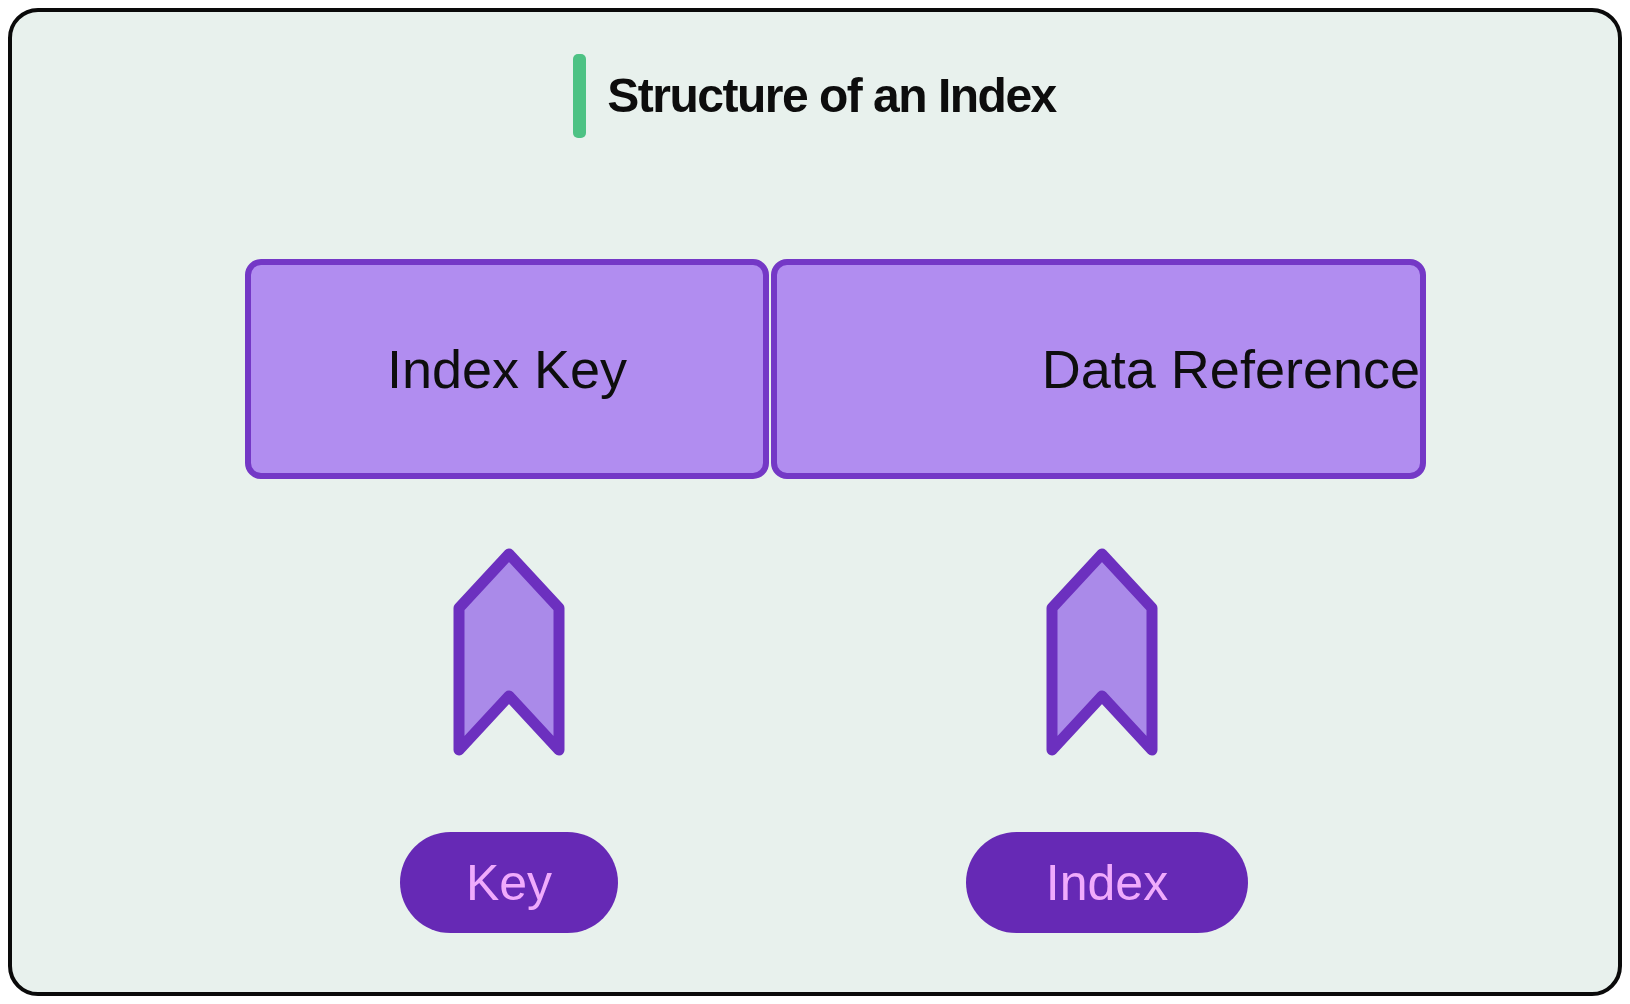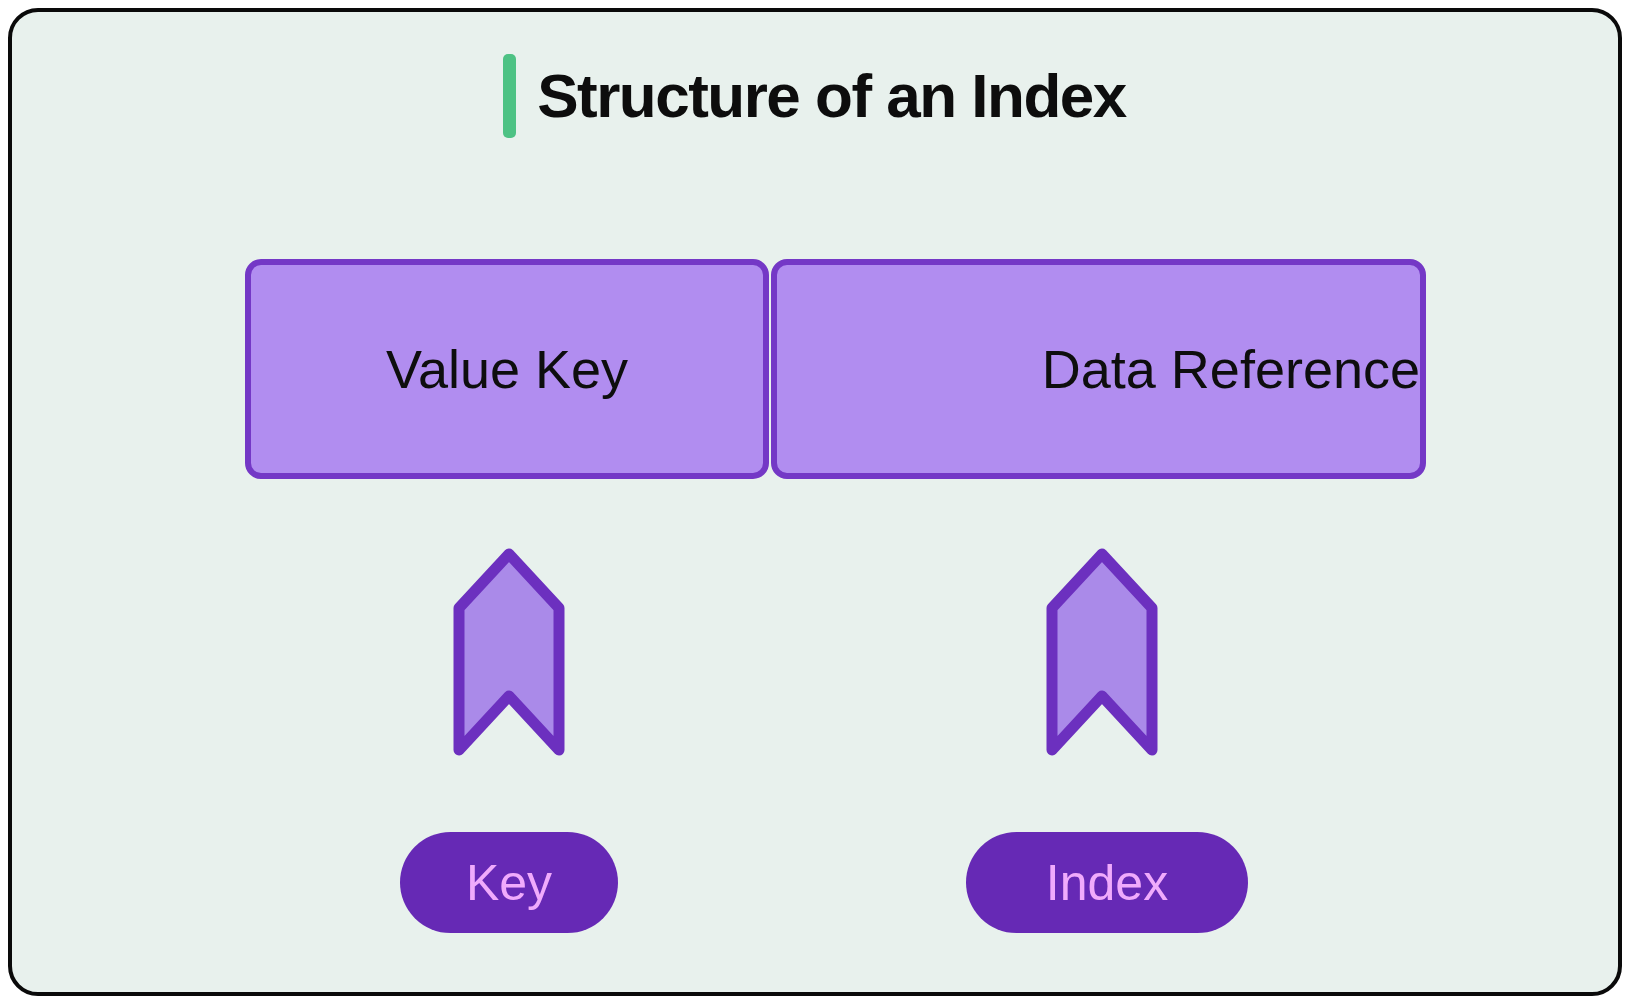--- a/index.html
+++ b/index.html
@@ -36,21 +36,21 @@
   }
   .accent-bar {
     width: 13px;
     height: 84px;
     background: #4dc284;
     border-radius: 5px;
     flex: 0 0 auto;
   }
   .title {
     margin: 1px;
-    font-size: 62px;
+    font-size: 48px;
     font-weight: 700;
     letter-spacing: -1.5px;
     color: #0d0d0d;
     line-height: 88px;
     white-space: nowrap;
   }
   
   .box-row {
     position: absolute;
     left: 233px;
@@ -112,21 +112,21 @@
 
 <div class="card">
 
   <div class="title-row">
     <span class="accent-bar"></span>
     <h1 class="title">Structure of an Index</h1>
   </div>
 
   <div class="box-row">
     <div class="index-box first">
-      <span>Value Key</span>
+      <span>Index Key</span>
     </div>
     <div class="index-box second">
       <span>Data Reference</span>
     </div>
   </div>
 
   <svg class="up-arrow first" viewBox="0 0 114 210" xmlns="http://www.w3.org/2000/svg">
     <polygon points="57,7 107,61 107,203 57,149 7,203 7,61"></polygon>
   </svg>
 

